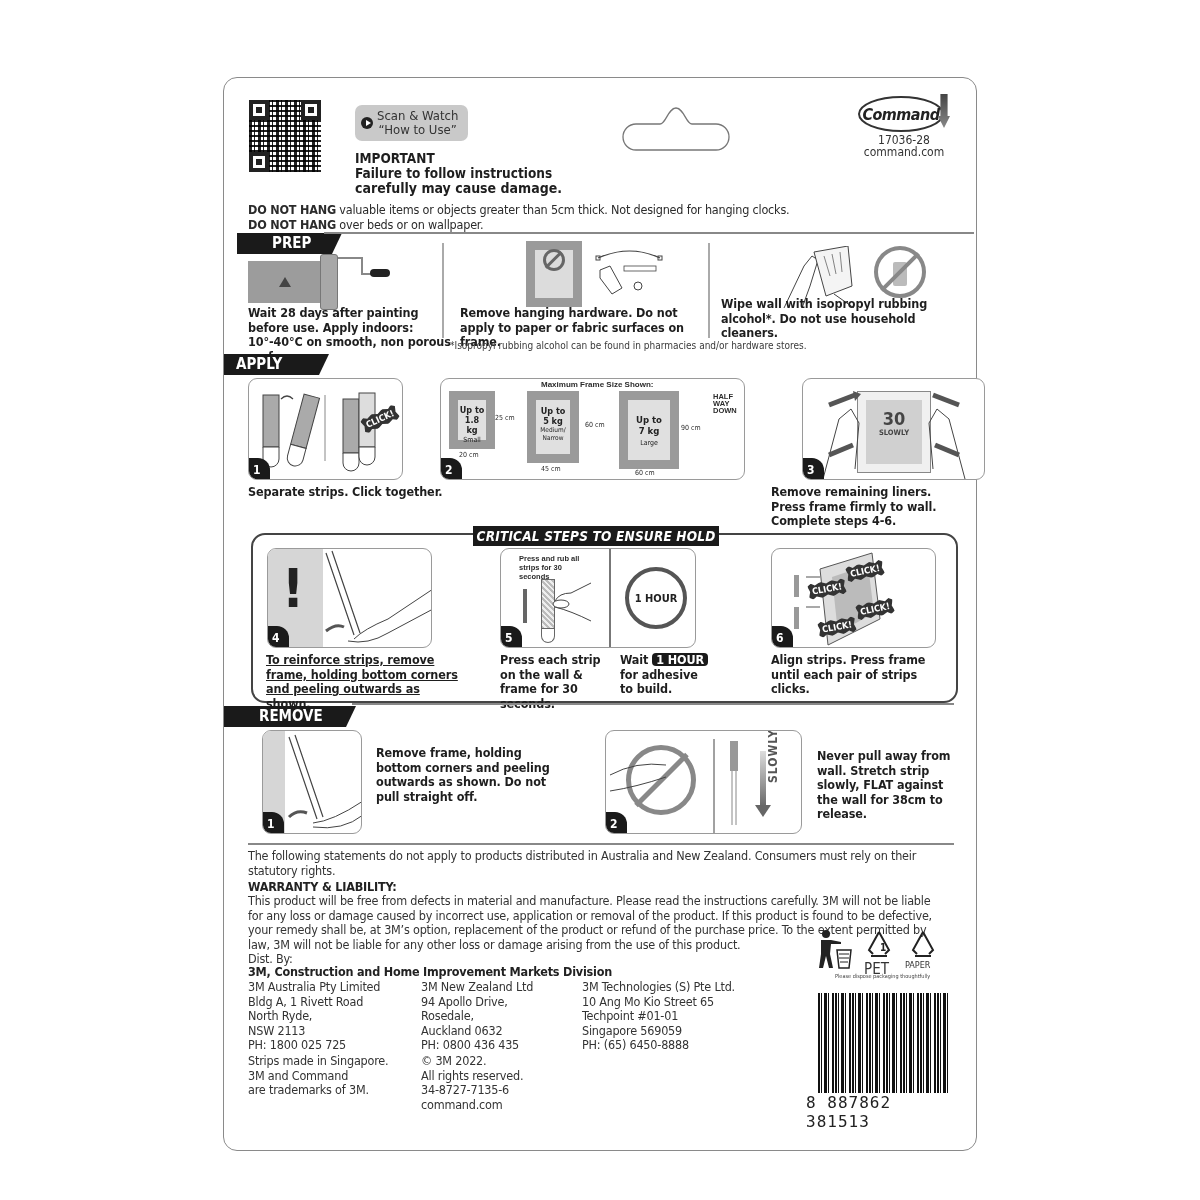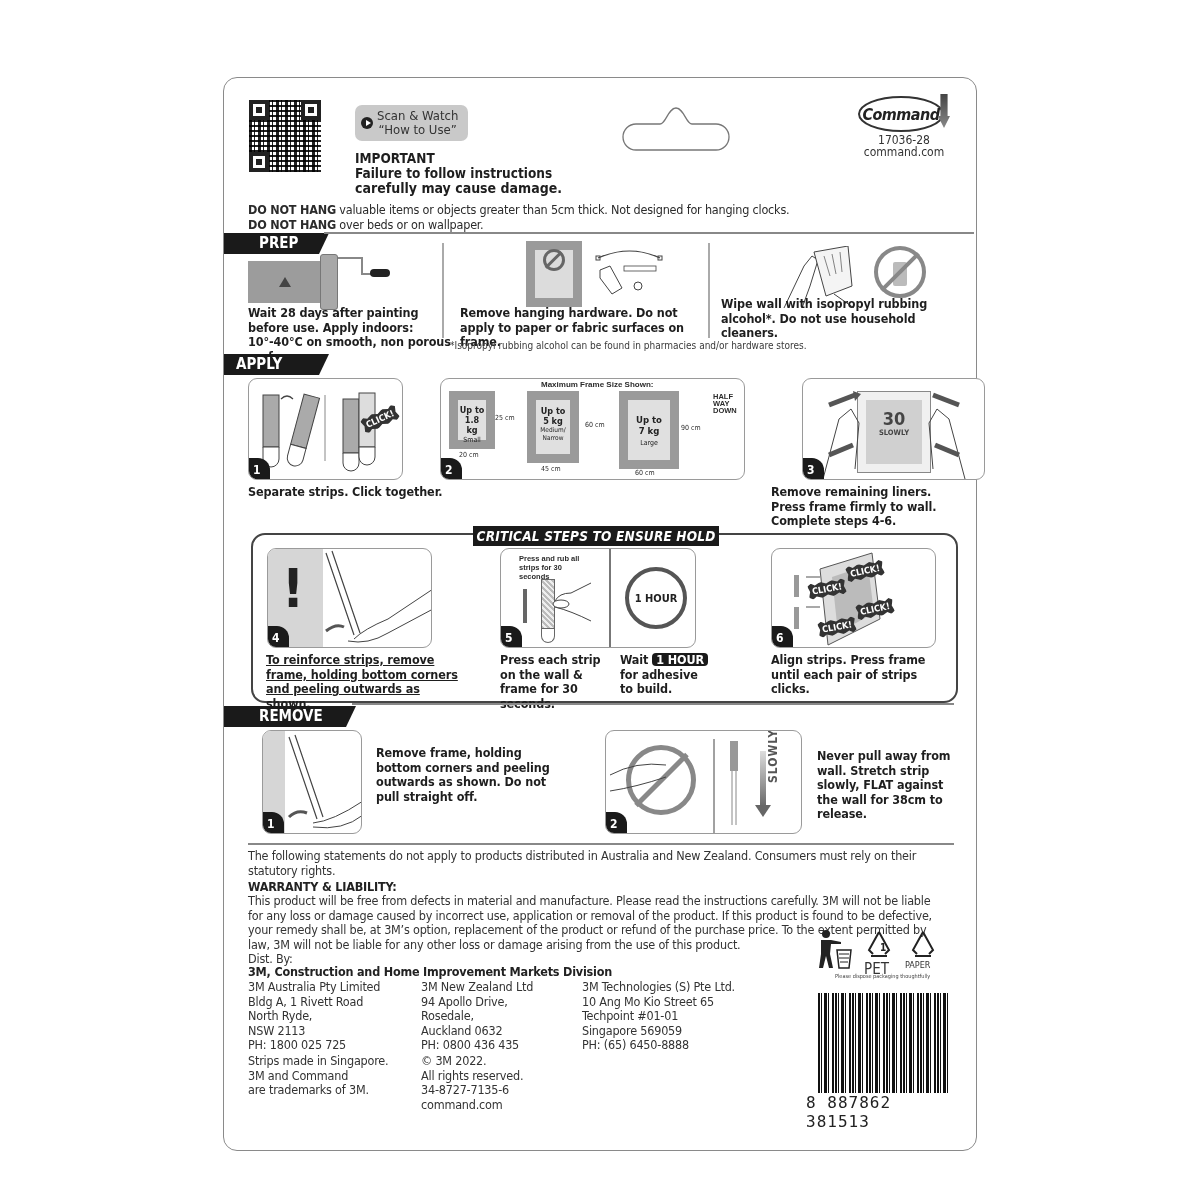--- a/index.html
+++ b/index.html
@@ -90,21 +90,21 @@
   <div class="abs sku">
     <div>17036-28</div>
     <div>command.com</div>
   </div>
 
   <div class="abs txt" style="left:24px;top:125px;width:620px;">
     <div><span class="b">DO NOT HANG</span><span> valuable items or objects greater than 5cm thick. Not designed for hanging clocks.</span></div>
     <div><span class="b">DO NOT HANG</span><span> over beds or on wallpaper.</span></div>
   </div>
 
-  <div class="abs sec" style="left:0;top:155px;width:105px;">PREP</div>
+  <div class="abs sec" style="left:13px;top:155px;width:105px;">PREP</div>
   <div class="abs sec-line" style="left:100px;top:154px;width:650px;"></div>
 
   <div class="abs grey" style="left:24px;top:183px;width:72px;height:42px;">
     <div style="position:absolute;left:31px;top:16px;width:0;height:0;border-left:6px solid transparent;border-right:6px solid transparent;border-bottom:10px solid #444;"></div>
   </div>
   <div class="abs" style="left:96px;top:176px;width:18px;height:56px;background:#a8a8a8;border:1px solid #777;border-radius:3px;"></div>
   <svg class="abs" style="left:112px;top:168px" width="56" height="40">
     <path d="M2 12 H26 V28 H36" fill="none" stroke="#888" stroke-width="2"></path>
     <rect x="34" y="23" width="20" height="8" rx="4" fill="#222"></rect>
   </svg>

